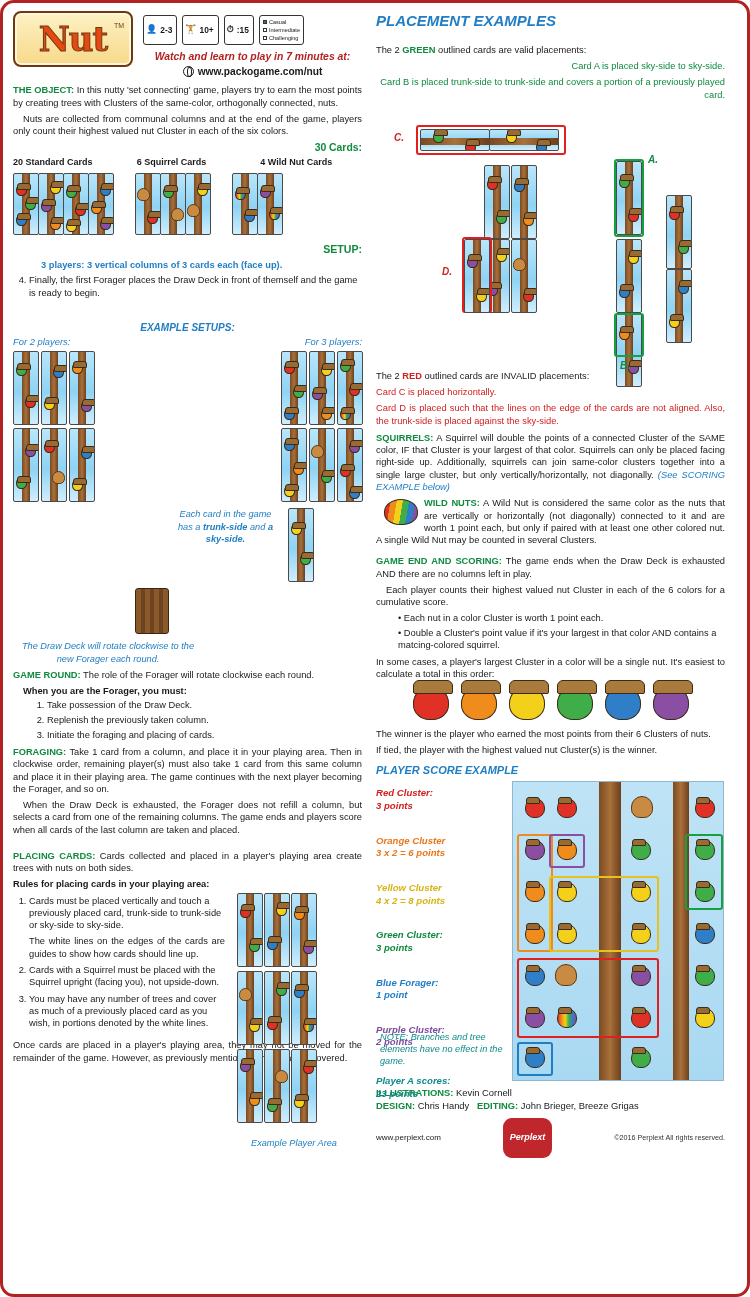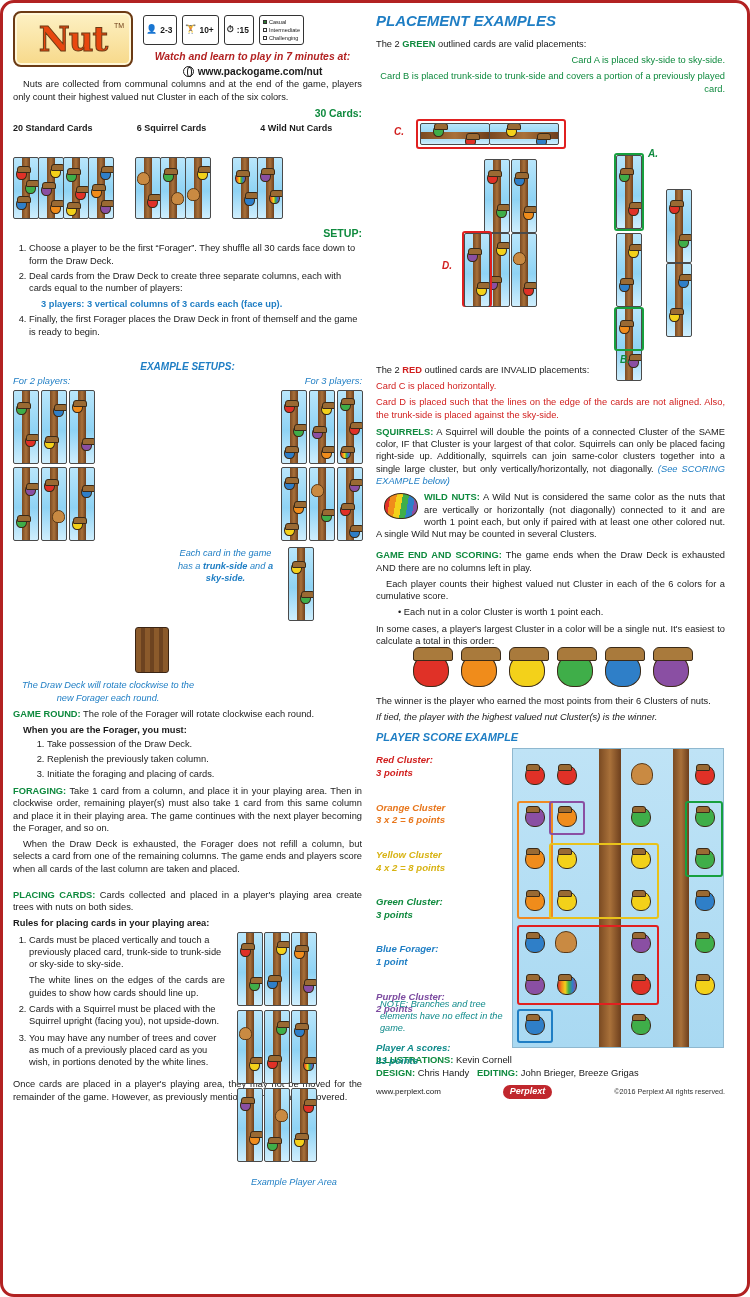--- a/index.html
+++ b/index.html
@@ -112,21 +112,21 @@
     border:0.8px solid #3a2a18;
   }
   .nut:before{
     content:""; position:absolute; left:-0.5px; top:-2.5px; width:12px; height:5px;
     background:#9a6a33; border:0.8px solid #3a2a18; border-radius:3px 3px 1px 1px;
   }
   .n-red{background:#e03127;} .n-org{background:#f08c1b;} .n-yel{background:#f3d11a;}
   .n-grn{background:#3fae49;} .n-blu{background:#2f7fc8;} .n-pur{background:#8a4fa3;}
   .n-wild{background:linear-gradient(90deg,#e03127,#f08c1b,#f3d11a,#3fae49,#2f7fc8,#8a4fa3);}
   .sqrl { position:absolute; width:13px; height:13px; background:#c98a42; border:0.8px solid #5a3a18; border-radius:50% 50% 40% 40%; }
-  .caption { font-size:9px; font-weight:bold; margin-bottom:18px; }
+  .caption { font-size:9px; font-weight:bold; margin-bottom:0; }
   .caption-row { display:flex; gap:22px; }
   .caption-row span { width:112px; }
 
   
   .setup-wrap { position:relative; margin-top:22px; min-height:180px; }
   .ex-title { color:#1f7ec4; font-style:italic; font-weight:bold; text-align:center; font-size:10px; }
   .setup-label { color:#1f7ec4; font-style:italic; font-size:9.4px; }
   .bubble-text { color:#1f7ec4; font-style:italic; font-size:9.2px; text-align:center; }
   .deck {
     width:34px;height:46px;border:1.4px solid #3a2414;border-radius:3px;
@@ -152,21 +152,21 @@
 
   .score-example { position:relative; margin-top:4px; }
   .score-label { font-weight:bold; font-style:italic; font-size:9.6px; }
   .note { color:#0f8a8a; font-style:italic; font-size:9.2px; }
 
   .footer { margin-top:6px; font-size:9.4px; }
   .footer b { font-weight:bold; }
   .footline { display:flex; justify-content:space-between; align-items:center; margin-top:6px; font-size:8px; }
   .perplext {
     background:#c0272d; color:#fff; font-weight:bold; font-style:italic;
-    padding:1px 7px; border-radius:9px; font-size:9px;text-align:right;
+    padding:14px 7px; border-radius:9px; font-size:9px;text-align:right;
   }
   .tiny { font-size:7.2px; color:#333; }
   .wild-ico {
     width:34px;height:26px;border-radius:50% 50% 45% 45%;border:1px solid #3a2a18;
     background:linear-gradient(100deg,#e03127 0 16%,#f08c1b 16% 33%,#f3d11a 33% 50%,#3fae49 50% 67%,#2f7fc8 67% 84%,#8a4fa3 84% 100%);
     float:left; margin:2px 6px 0 8px;
   }
 </style>
 </head>
 <body>
@@ -210,20 +210,23 @@
           </div>
         </div>
         <div class="watch">Watch and learn to play in 7 minutes at:</div>
         <div class="url-line">
           <span class="globe"></span>
           <span>www.packogame.com/nut</span>
         </div>
       </div>
     </div>
 
+    <p style="margin-top:6px">
+      <b class="green">THE OBJECT:</b><span> In this nutty 'set connecting' game, players try to earn the most points by creating trees with Clusters of the same-color, orthogonally connected, nuts.</span>
+    </p>
     <p class="indent">Nuts are collected from communal columns and at the end of the game, players only count their highest valued nut Cluster in each of the six colors.</p>
 
     <div style="font-weight:bold;font-size:10.4px;margin-top:4px" class="green">30 Cards:</div>
     <div class="caption-row" style="margin-top:2px">
       <span class="caption">20 Standard Cards</span>
       <span class="caption">6 Squirrel Cards</span>
       <span class="caption">4 Wild Nut Cards</span>
     </div>
     <div class="card-set">
       <div class="card-stack">
@@ -277,24 +280,20 @@
           </div>
         <div class="card">
             <div class="trunk"></div>
             <div class="nut n-pur" style="left:2px;top:12px"></div>
             <div class="nut n-wild" style="right:2px;top:34px"></div>
           </div>
       </div>
     </div>
 
     <h3 class="sec green">SETUP:</h3>
-    <ol>
-      <li>Choose a player to be the first “Forager”. They shuffle all 30 cards face down to form the Draw Deck.</li>
-      <li>Deal cards from the Draw Deck to create three separate columns, each with cards equal to the number of players:</li>
-    </ol>
     <div style="padding-left:28px;font-weight:bold;margin-bottom:3px" class="blue">3 players: 3 vertical columns of 3 cards each (face up).</div>
     <ol start="4">
       <li>Finally, the first Forager places the Draw Deck in front of themself and the game is ready to begin.</li>
     </ol>
 
     <div class="setup-wrap">
       <div class="ex-title">EXAMPLE SETUPS:</div>
       <div style="display:flex;justify-content:space-between;margin-top:2px">
         <span class="setup-label">For 2 players:</span>
         <span class="setup-label">For 3 players:</span>
@@ -485,21 +484,21 @@
       </div>
     </div>
 
     <p style="margin-top:6px">Once cards are placed in a player's playing area, they may not be moved for the remainder of the game. However, as previously mentioned, they may be covered.</p>
   </div>
 
   <div class="col right">
 
     <div style="font-weight:bold;font-style:italic;font-size:15px" class="blue">PLACEMENT EXAMPLES</div>
 
-    <p style="margin-top:7px">
+    <p style="margin-top:13px">
       <span>The 2 </span><b class="green">GREEN</b><span> outlined cards are valid  placements:</span>
     </p>
     <p class="green">Card A is placed sky-side to sky-side.</p>
     <p class="green">Card B is placed trunk-side to trunk-side and covers a portion of a previously played card.</p>
 
     <div class="art-box" style="height:255px;margin-top:4px">
 
       <div class="outline o-red" style="left:40px;top:20px;width:150px;height:30px"></div>
       <div class="lbl red" style="left:18px;top:26px">C.</div>
       <div style="position:absolute;left:44px;top:24px;display:flex;">
@@ -606,34 +605,35 @@
         <b class="green">WILD NUTS:</b><span> A Wild Nut is considered the same color as the nuts that are vertically or horizontally (not diagonally) connected to it and are worth 1 point each, but only if paired with at least one other colored nut. A single Wild Nut may be counted in several Clusters.</span>
       </p>
     </div>
 
     <p style="margin-top:5px">
       <b class="green">GAME END AND SCORING:</b><span> The game ends when the Draw Deck is exhausted AND there are no columns left in play.</span>
     </p>
     <p class="indent">Each player counts their highest valued nut Cluster in each of the 6 colors for a cumulative score.</p>
     <ul style="padding-left:22px">
       <li style="list-style:none">• <span>Each nut in a color Cluster is worth 1 point each.</span></li>
+      <li style="list-style:none">• <span>Double a Cluster's point value if it's your largest in that color AND contains a matcing-colored squirrel.</span></li>
     </ul>
     <p>In some cases, a player's largest Cluster in a color will be a single nut. It's easiest to calculate a total in this order:</p>
 
     <div class="row-nuts">
       <div class="bignut n-red"></div>
       <div class="bignut n-org"></div>
       <div class="bignut n-yel"></div>
       <div class="bignut n-grn"></div>
       <div class="bignut n-blu"></div>
       <div class="bignut n-pur"></div>
     </div>
 
     <p>The winner is the player who earned the most points from their 6 Clusters of nuts.</p>
-    <p style="font-style:italic">If tied, the player with the highest valued nut Cluster(s) is the winner.</p>
+    <p style="">If tied, the player with the highest valued nut Cluster(s) is the winner.</p>
 
     <div style="font-weight:bold;font-style:italic;font-size:11px;margin-top:6px" class="blue">PLAYER SCORE EXAMPLE</div>
 
     <div class="score-example" style="height:300px">
 
       <div style="position:absolute;left:0;top:6px;width:130px">
         <div style="margin-bottom:22px">
           <div class="score-label" style="color:#d1201f">Red Cluster:</div>
           <div class="score-label" style="color:#d1201f">3 points</div>
         </div>

